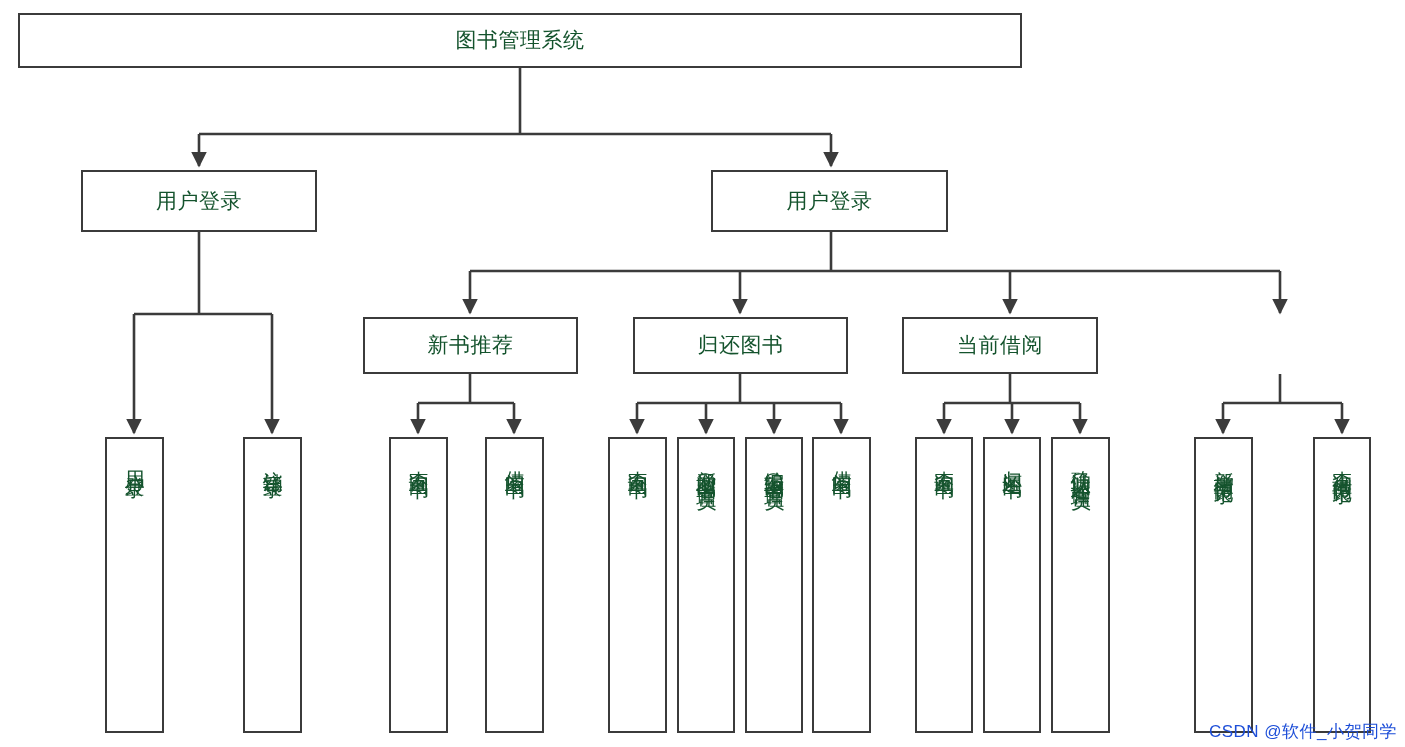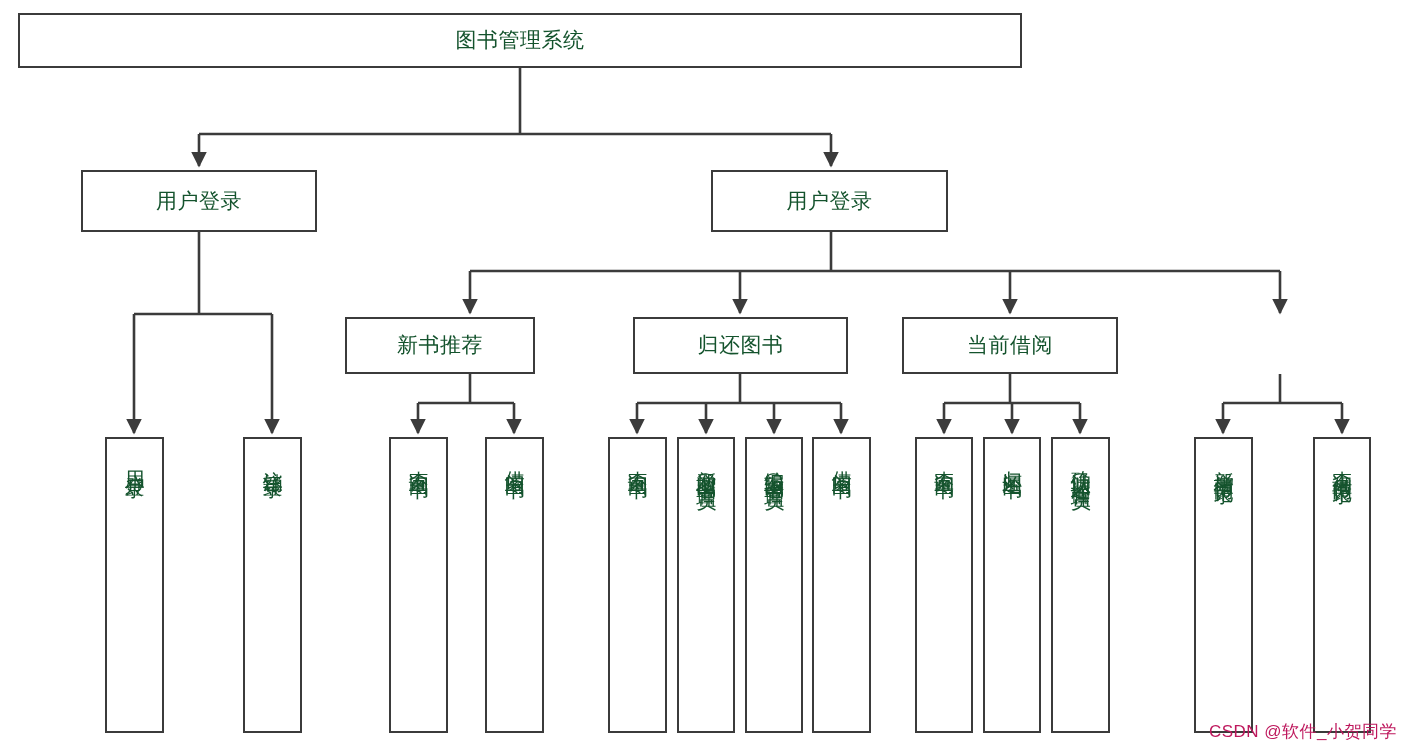--- a/index.html
+++ b/index.html
@@ -53,21 +53,21 @@
     writing-mode: vertical-rl;
     text-orientation: upright;
     letter-spacing: 3px;
     font-size: 20px;
     white-space: nowrap;
   }
   #watermark {
     position: absolute;
     right: 8px;
     bottom: 4px;
-    color: #be185d;
+    color: #1d4ed8;
     font-size: 17px;
     letter-spacing: 0.5px;
     font-family: "Liberation Sans", "DejaVu Sans", sans-serif;
     white-space: nowrap;
     pointer-events: none;
   }
 </style>
 </head>
 <body>
 
@@ -127,27 +127,27 @@
     <span class="node-label">图书管理系统</span>
   </div>
 
   <div class="node-box" style="left:81px; top:170px; width:236px; height:62px;">
     <span class="node-label">用户登录</span>
   </div>
   <div class="node-box" style="left:711px; top:170px; width:237px; height:62px;">
     <span class="node-label">用户登录</span>
   </div>
 
-  <div class="node-box" style="left:345px; top:317px; width:190px; height:57px;">
+  <div class="node-box" style="left:363px; top:317px; width:215px; height:57px;">
     <span class="node-label">新书推荐</span>
   </div>
   <div class="node-box" style="left:633px; top:317px; width:215px; height:57px;">
     <span class="node-label">归还图书</span>
   </div>
-  <div class="node-box" style="left:902px; top:317px; width:216px; height:57px;">
+  <div class="node-box" style="left:902px; top:317px; width:196px; height:57px;">
     <span class="node-label">当前借阅</span>
   </div>
 
   <div class="node-box vertical" style="left:105px; top:437px; width:59px; height:296px;">
     <span class="node-label">用户登录</span>
   </div>
   <div class="node-box vertical" style="left:243px; top:437px; width:59px; height:296px;">
     <span class="node-label">注销登录</span>
   </div>
 

